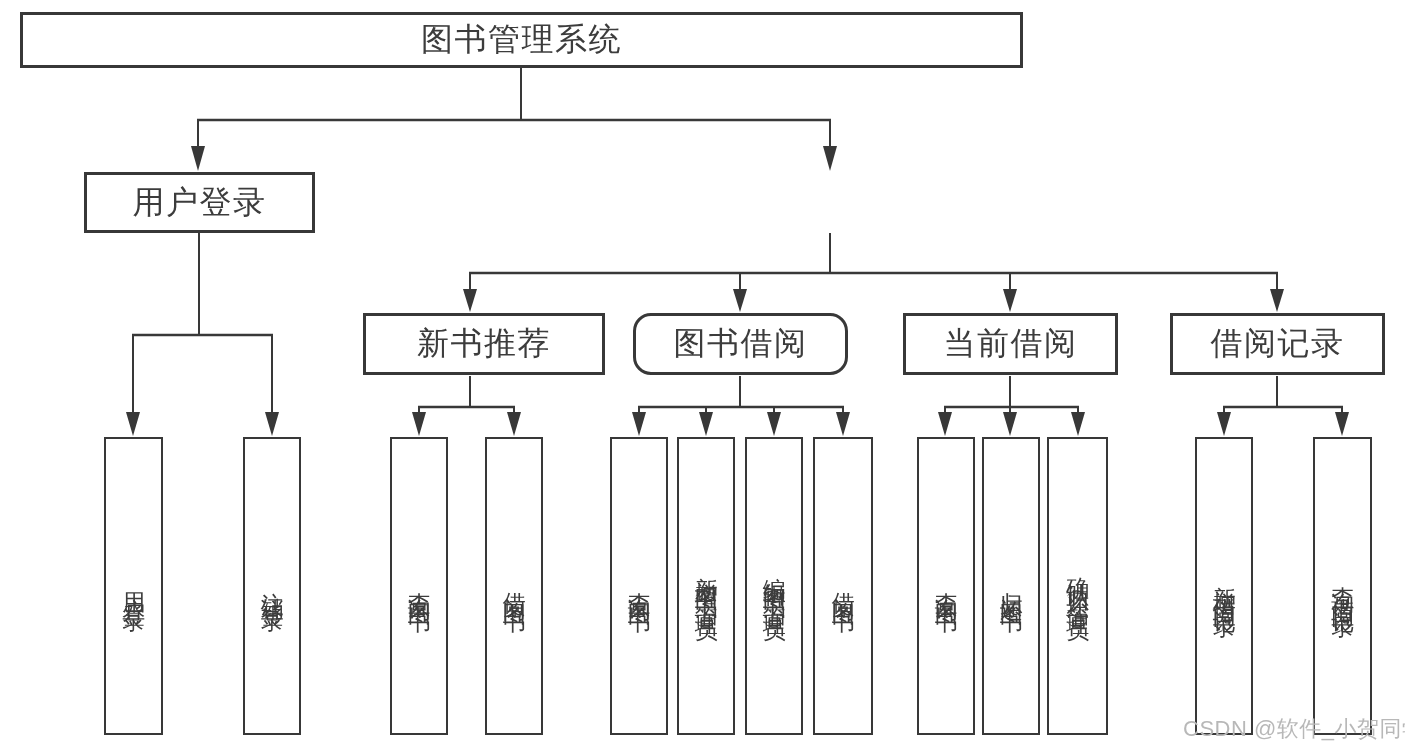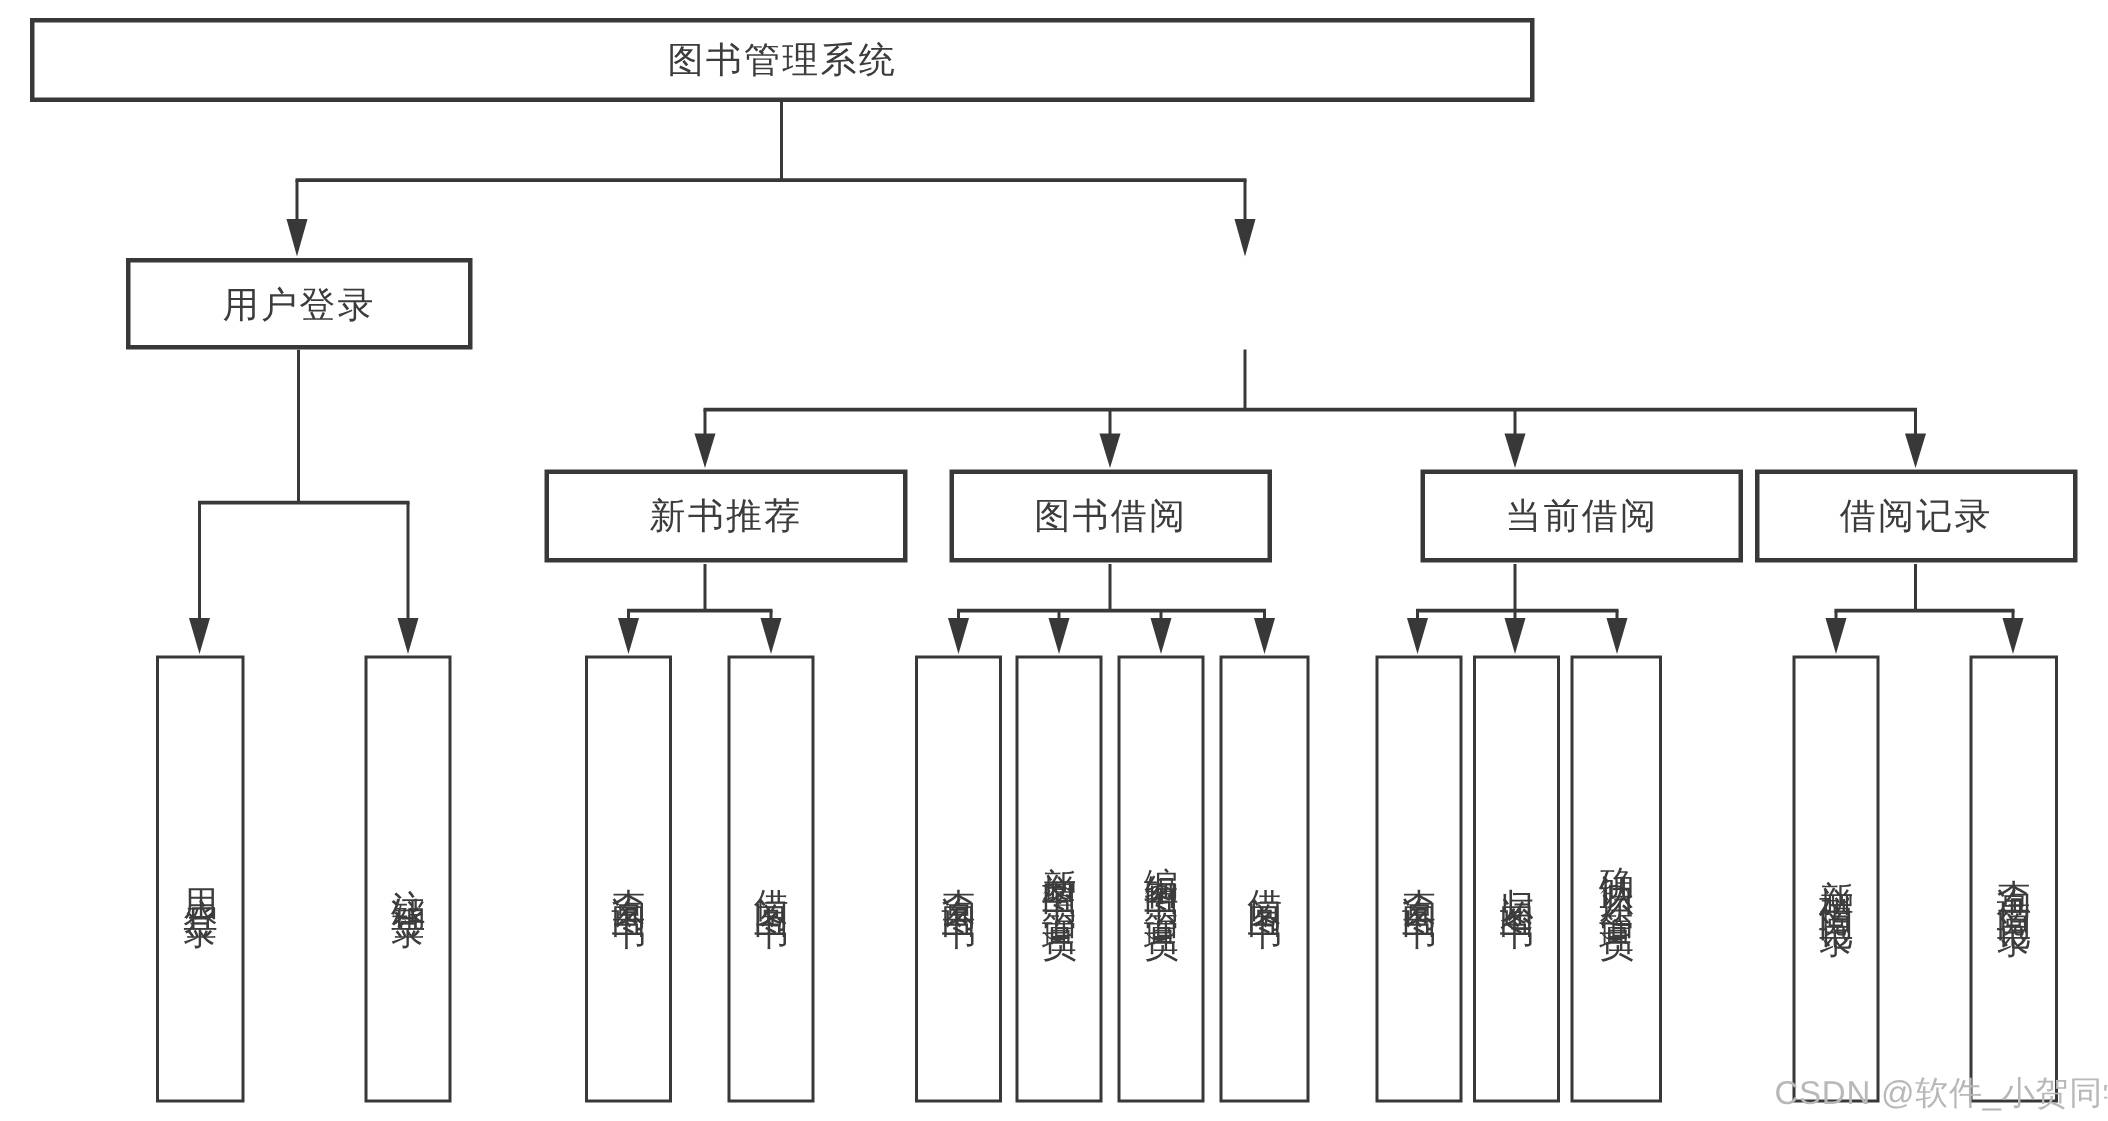--- a/index.html
+++ b/index.html
@@ -23,21 +23,21 @@
   .c-line { stroke: var(--line); stroke-width: 2; fill: none; }
   .c-bar  { stroke: var(--line); stroke-width: 2.5; fill: none; }
   .c-arrow { fill: var(--line); stroke: none; }
   .box {
     position: absolute;
     background: var(--background);
     border: 3px solid var(--line);
     display: flex;
     align-items: center;
     justify-content: center;
-    font-size: 24px;
+    font-size: 32px;
     letter-spacing: 1.5px;
     color: var(--text);
     white-space: nowrap;
     z-index: 2;
   }
   .box.leaf {
     border-width: 2px;
     writing-mode: vertical-rl;
     text-orientation: mixed;
     font-size: 23px;
@@ -135,22 +135,22 @@
       <path class="c-line" d="M1342,407 L1342,414"></path>
       <polygon class="c-arrow" points="1335,412 1349,412 1342,436"></polygon>
     </g>
   </svg>
 
   <div class="box" style="left:20px; top:12px; width:1003px; height:56px;">图书管理系统</div>
 
   <div class="box" style="left:84px; top:172px; width:231px; height:61px;">用户登录</div>
 
   <div class="box" style="left:363px; top:313px; width:242px; height:62px;">新书推荐</div>
-  <div class="box" style="left:633px; top:313px; width:215px; height:62px;">图书借阅</div>
-  <div class="box" style="left:903px; top:313px; width:215px; height:62px;margin-left:44px;">当前借阅</div>
+  <div class="box" style="left:633px; top:313px; width:215px; height:62px;border-radius:18px;">图书借阅</div>
+  <div class="box" style="left:903px; top:313px; width:215px; height:62px;">当前借阅</div>
   <div class="box" style="left:1170px; top:313px; width:215px; height:62px;text-align:center;">借阅记录</div>
 
   <div class="box leaf" style="left:104px; top:437px; width:59px; height:298px;">用户登录</div>
   <div class="box leaf" style="left:243px; top:437px; width:58px; height:298px;">注销登录</div>
 
   <div class="box leaf" style="left:390px; top:437px; width:58px; height:298px;">查询图书</div>
   <div class="box leaf" style="left:485px; top:437px; width:58px; height:298px;">借阅图书</div>
 
   <div class="box leaf" style="left:610px; top:437px; width:58px; height:298px;">查询图书</div>
   <div class="box leaf" style="left:677px; top:437px; width:58px; height:298px;">新增图书（管理员）</div>

